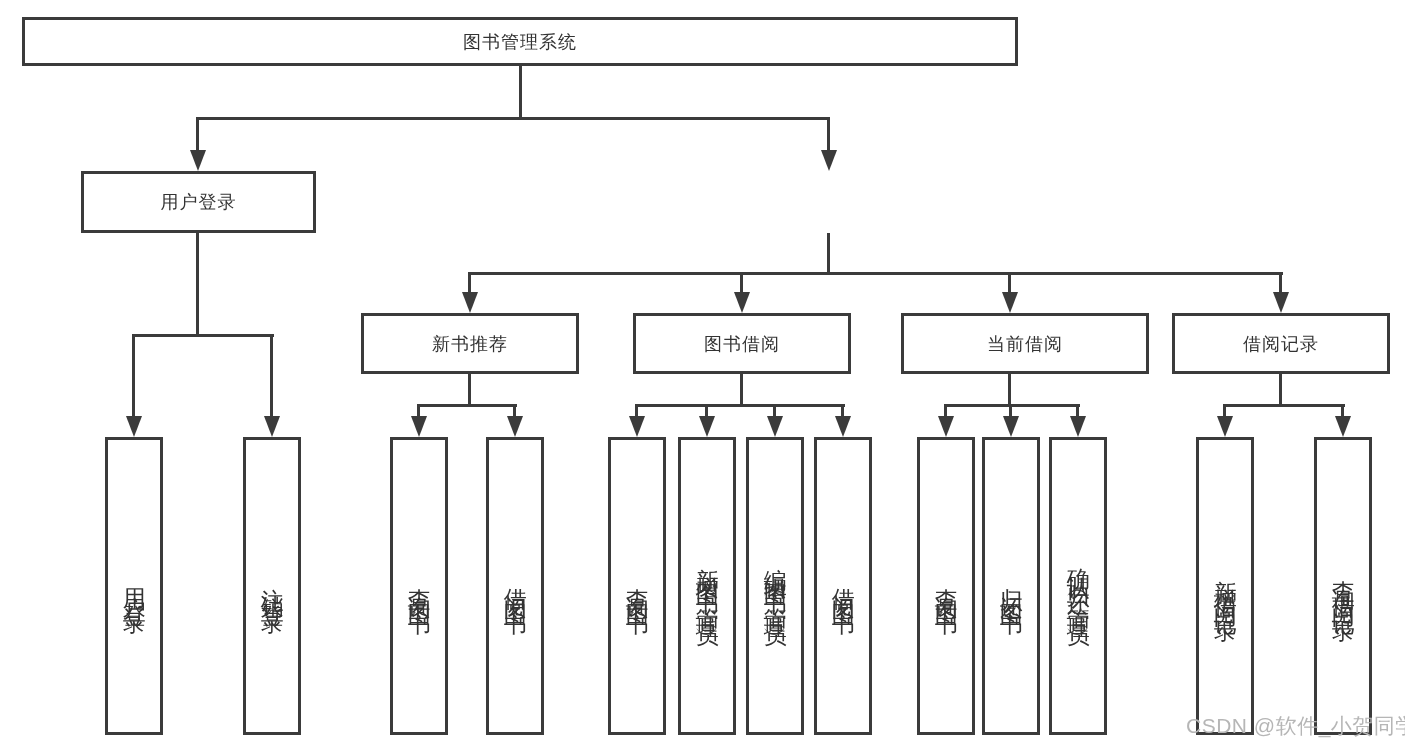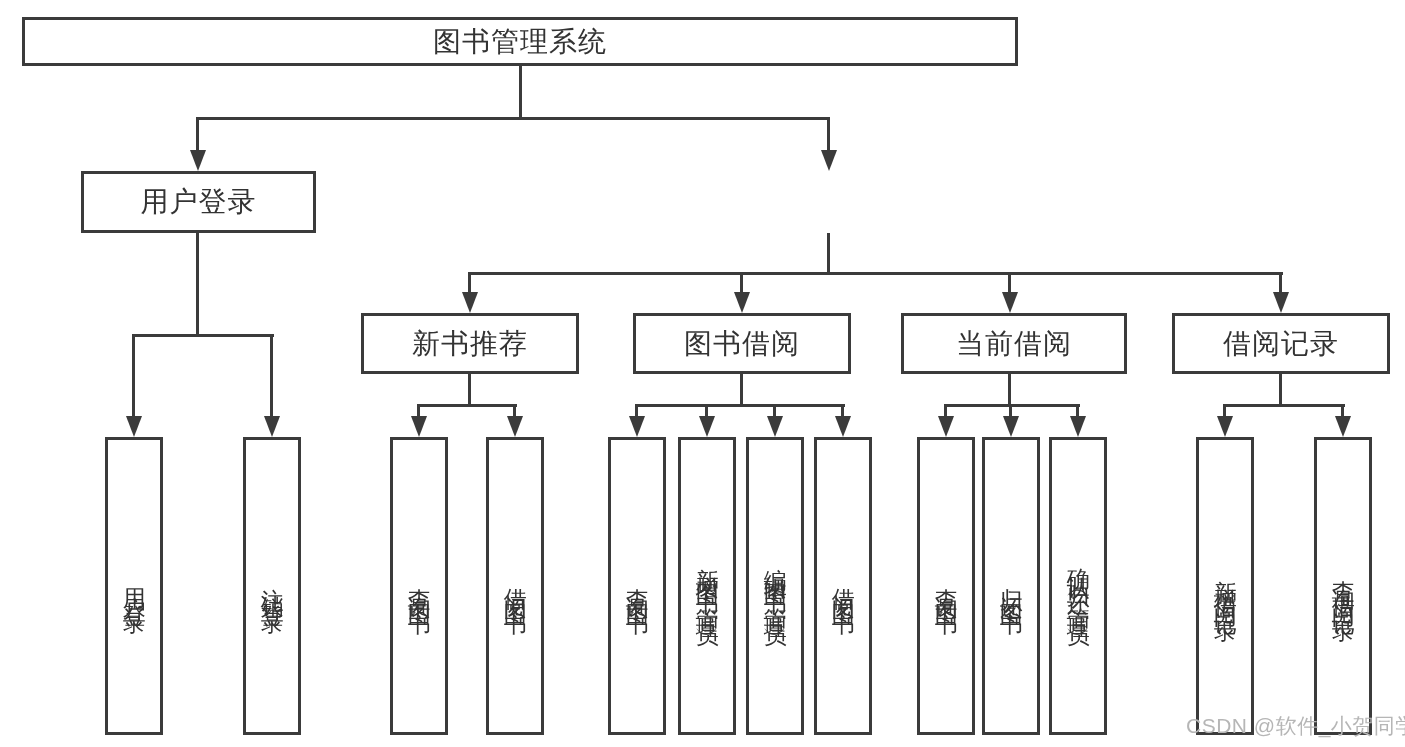--- a/index.html
+++ b/index.html
@@ -8,21 +8,21 @@
     background:var(--background,#fff);
     font-family:"Liberation Sans",sans-serif;
     overflow:hidden;
   }
   .box{
     position:absolute;box-sizing:border-box;
     border:3px solid var(--line,#3b3b3b);
     background:#fff;color:var(--text,#333);
     display:flex;align-items:center;justify-content:center;
   }
-  .h{font-size:28px;letter-spacing:1px}
+  .h{font-size:18px;letter-spacing:1px}
   .v{top:437px;width:58px;height:298px}
   .v span{
     writing-mode:vertical-rl;
     font-size:23px;letter-spacing:8px;line-height:1.1;
   }
   .hl{position:absolute;height:3px;background:var(--line,#3b3b3b)}
   .vl{position:absolute;width:3px;background:var(--line,#3b3b3b)}
   .arr{
     position:absolute;width:0;height:0;
     border-left:8px solid transparent;border-right:8px solid transparent;
@@ -71,21 +71,21 @@
   <div class="arr" style="left:1002px;top:292px"></div>
   <div class="vl" style="left:1279px;top:272px;height:20px"></div>
   <div class="arr" style="left:1273px;top:292px"></div>
 
   <div class="box h" style="left:633px;top:313px;width:218px;height:61px">
     <span>图书借阅</span>
   </div>
   <div class="box h" style="left:361px;top:313px;width:218px;height:61px">
     <span>新书推荐</span>
   </div>
-  <div class="box h" style="left:901px;top:313px;width:226px;height:61px">
+  <div class="box h" style="left:901px;top:313px;width:248px;height:61px">
     <span>当前借阅</span>
   </div>
   <div class="box h" style="left:1172px;top:313px;width:218px;height:61px">
     <span>借阅记录</span>
   </div>
 
   <div class="vl" style="left:468px;top:374px;height:31px"></div>
   <div class="hl" style="left:417px;top:404px;width:100px"></div>
   <div class="vl" style="left:417px;top:404px;height:12px"></div>
   <div class="arr" style="left:411px;top:416px"></div>

